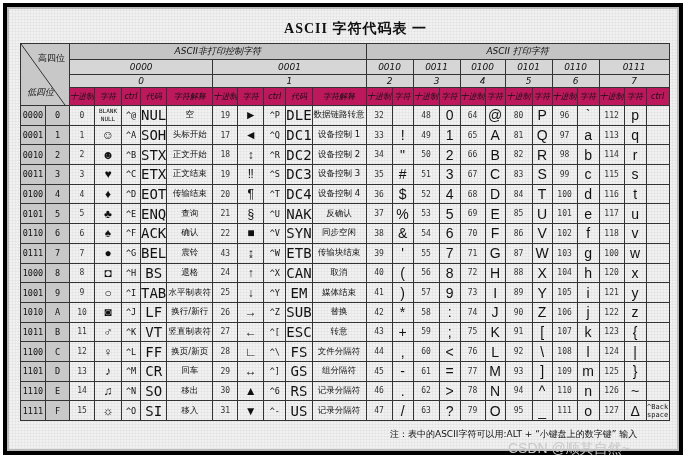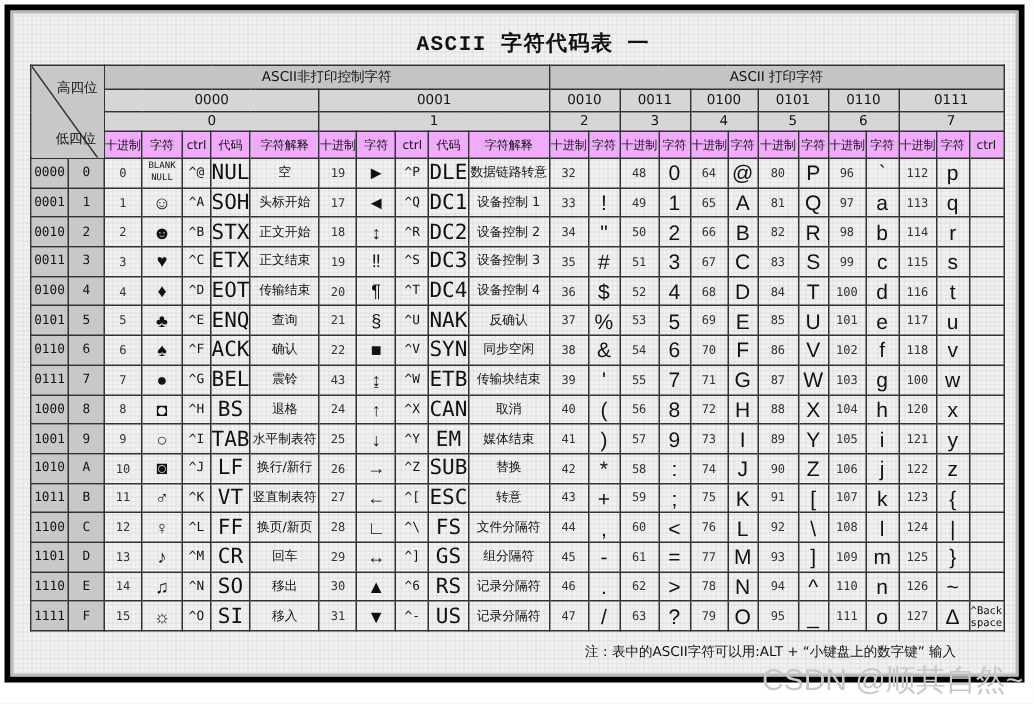--- a/index.html
+++ b/index.html
@@ -1,41 +1,41 @@
 <!DOCTYPE html>
 <html><head>
 <meta charset="utf-8">
 <style>
   html,body{margin:0;padding:0;}
   body{width:689px;height:469px;background:#ffffff;position:relative;overflow:hidden;font-family:"DejaVu Sans",sans-serif;}
   .frame{position:absolute;left:3px;top:3px;width:680px;height:452px;background:#000;}
   .frame-inner{position:absolute;left:4px;top:4px;right:4px;bottom:4px;background:#f1f1f1;
     background-image:repeating-linear-gradient(0deg,rgba(0,0,0,0.035) 0 1px,transparent 1px 3px),repeating-linear-gradient(90deg,rgba(0,0,0,0.03) 0 1px,transparent 1px 3px);
     border:2px solid #bbb;box-sizing:border-box;}
-  .title{position:absolute;left:0;right:0;top:20px;text-align:center;font-family:Liberation Mono, monospace;font-size:14px;font-weight:bold;color:#111;letter-spacing:1px;padding-left:22px;}
+  .title{position:absolute;left:0;right:0;top:20px;text-align:center;font-family:Liberation Serif, serif;font-size:14px;font-weight:bold;color:#111;letter-spacing:1px;padding-left:22px;}
   table.ascii{position:absolute;left:20px;top:43px;border-collapse:collapse;table-layout:fixed;}
   table.ascii td{border:1px solid #333;padding:0;text-align:center;vertical-align:middle;color:#111;overflow:hidden;white-space:nowrap;}
-  .hdr{background:#d6d6d6;font-size:9px;color:#333;}
+  .hdr{background:#d6d6d6;font-size:9px;color:#333;font-style:italic;}
   .hdr-dark{background:#c4c4c4;}
-  .sub td{font-size:8px;background:#f0abfc;height:17px;}
+  .sub td{font-size:8px;background:#be185d;height:17px;font-style:italic;}
   .row td{height:18.7px;font-size:9px;font-family:"DejaVu Sans Mono",monospace;}
   .row td.lowbin,.row td.lowhex{background:#c8c8c8;font-size:8.5px;}
   .row td.dec{font-size:8px;color:#333;}
   .row td.ch{font-size:14px;font-family:"Liberation Sans",sans-serif;}
   .row td.ch.sym{font-size:12px;}
   .row td.cc{font-size:8.5px;}
   .row td.code{font-size:14px;}
   .row td.desc{font-size:8.5px;font-family:"DejaVu Sans",sans-serif;}
   .row td.ctrl7{font-size:7px;line-height:8px;}
   .corner{position:relative;background:#c8c8c8;}
   .corner .hi{position:absolute;right:4px;top:8px;font-size:9px;}
-  .corner .lo{position:absolute;left:16px;bottom:6px;font-size:9px;}
+  .corner .lo{position:absolute;left:6px;bottom:6px;font-size:9px;font-style:italic;}
   .corner svg{position:absolute;left:0;top:0;}
   .note{position:absolute;left:390px;top:428px;font-size:9px;color:#111;font-family:"DejaVu Sans",sans-serif;}
-  .watermark{position:absolute;left:508px;top:440px;font-size:20px;color:#c8c8c8;font-family:"Liberation Sans",sans-serif;}
+  .watermark{position:absolute;left:508px;top:440px;font-size:14px;color:#c8c8c8;font-family:"Liberation Sans",sans-serif;}
 </style>
 </head>
 <body>
 
 <div class="frame">
   <div class="frame-inner"></div>
 </div>
 
 <div class="title">ASCII 字符代码表 一</div>
 

